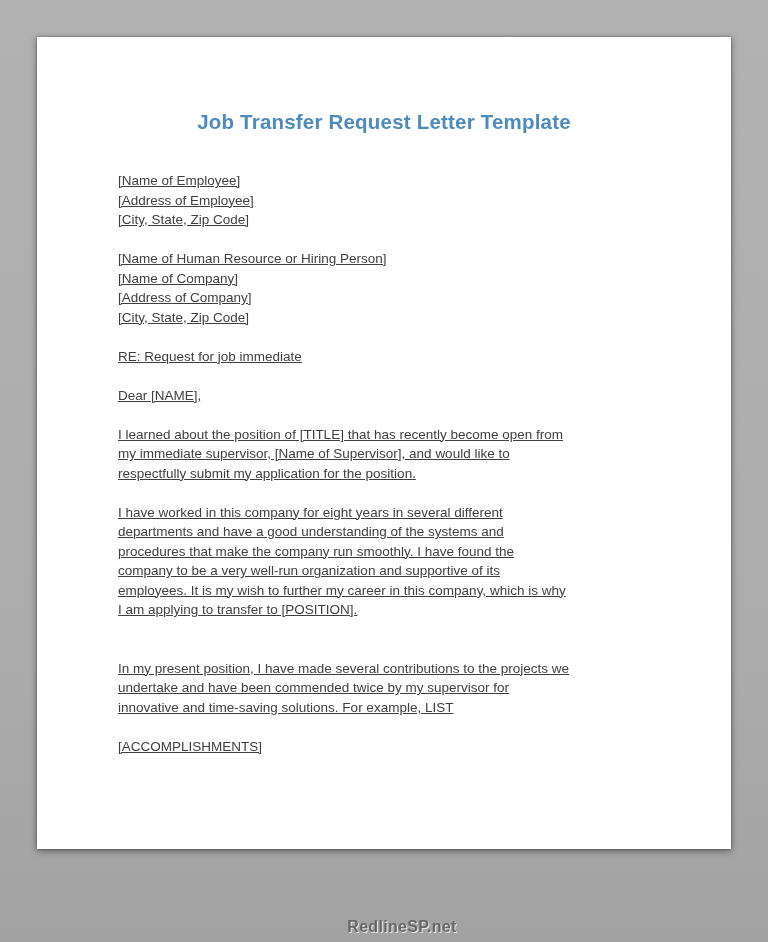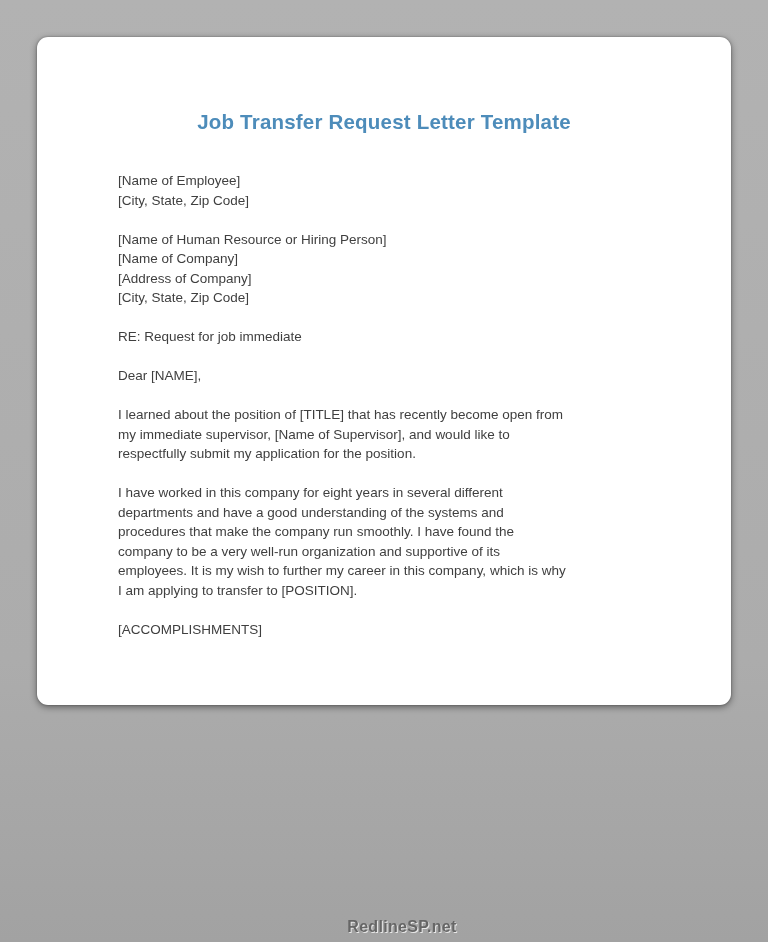--- a/index.html
+++ b/index.html
@@ -17,40 +17,39 @@
     background: linear-gradient(180deg,
       var(--frame-bg-top, #b2b2b2) 0%,
       var(--frame-bg, #acacac) 70%,
       var(--frame-bg-bottom, #a2a2a2) 100%);
   }
   .sheet {
     position: absolute;
     left: 37px;
     top: 37px;
     width: 694px;
-    height: 668px;
+    height: 812px;
     background: var(--page-bg, #ffffff);
     box-shadow: 0 2px 7px rgba(0,0,0,0.45), 0 0 2px rgba(0,0,0,0.35);
     box-sizing: border-box;
     padding: 72px 60px 0 81px;
     color: var(--body-text, #3f3f3f);
     font-size: 13.5px;
     line-height: 19.5px;
-    border-radius: 11px;
   }
   .title {
     margin: 0 21px 36px 0;
     text-align: center;
     font-size: 20.5px;
     line-height: 26px;
     font-weight: bold;
     color: var(--accent-blue, #4d8cba);
     letter-spacing: 0.2px;
   }
-  .block { margin: 0; max-width: 553px; }
+  .block { margin: 0; max-width: 553px; text-decoration: underline; }
   .block + .block { margin-top: 19.5px; }
   .block.gap-large { margin-top: 39px; }
   .para { white-space: pre-line; }
   .line { white-space: nowrap; }
   .watermark {
     position: absolute;
     left: 0;
     right: 0;
     bottom: 7px;
     text-align: center;
@@ -67,20 +66,21 @@
 <body>
 
 <div class="canvas">
 
   <div class="sheet">
 
     <h1 class="title">Job Transfer Request Letter Template</h1>
 
     <div class="block">
       <div class="line">[Name of Employee]</div>
+      <div class="line">[Address of Employee]</div>
       <div class="line">[City, State, Zip Code]</div>
     </div>
 
 
     <div class="block">
       <div class="line">[Name of Human Resource or Hiring Person]</div>
       <div class="line">[Name of Company]</div>
       <div class="line">[Address of Company]</div>
       <div class="line">[City, State, Zip Code]</div>
     </div>
@@ -93,20 +93,23 @@
 my immediate supervisor, [Name of Supervisor], and would like to
 respectfully submit my application for the position.</p>
 
     <p class="block para">I have worked in this company for eight years in several different
 departments and have a good understanding of the systems and
 procedures that make the company run smoothly. I have found the
 company to be a very well-run organization and supportive of its
 employees. It is my wish to further my career in this company, which is why
 I am applying to transfer to [POSITION].</p>
 
+    <p class="block para gap-large">In my present position, I have made several contributions to the projects we
+undertake and have been commended twice by my supervisor for
+innovative and time-saving solutions. For example, LIST</p>
 
     <div class="block">
       <div class="line">[ACCOMPLISHMENTS]</div>
     </div>
 
   </div>
 
   <div class="watermark">RedlineSP.net</div>
 
 </div>

